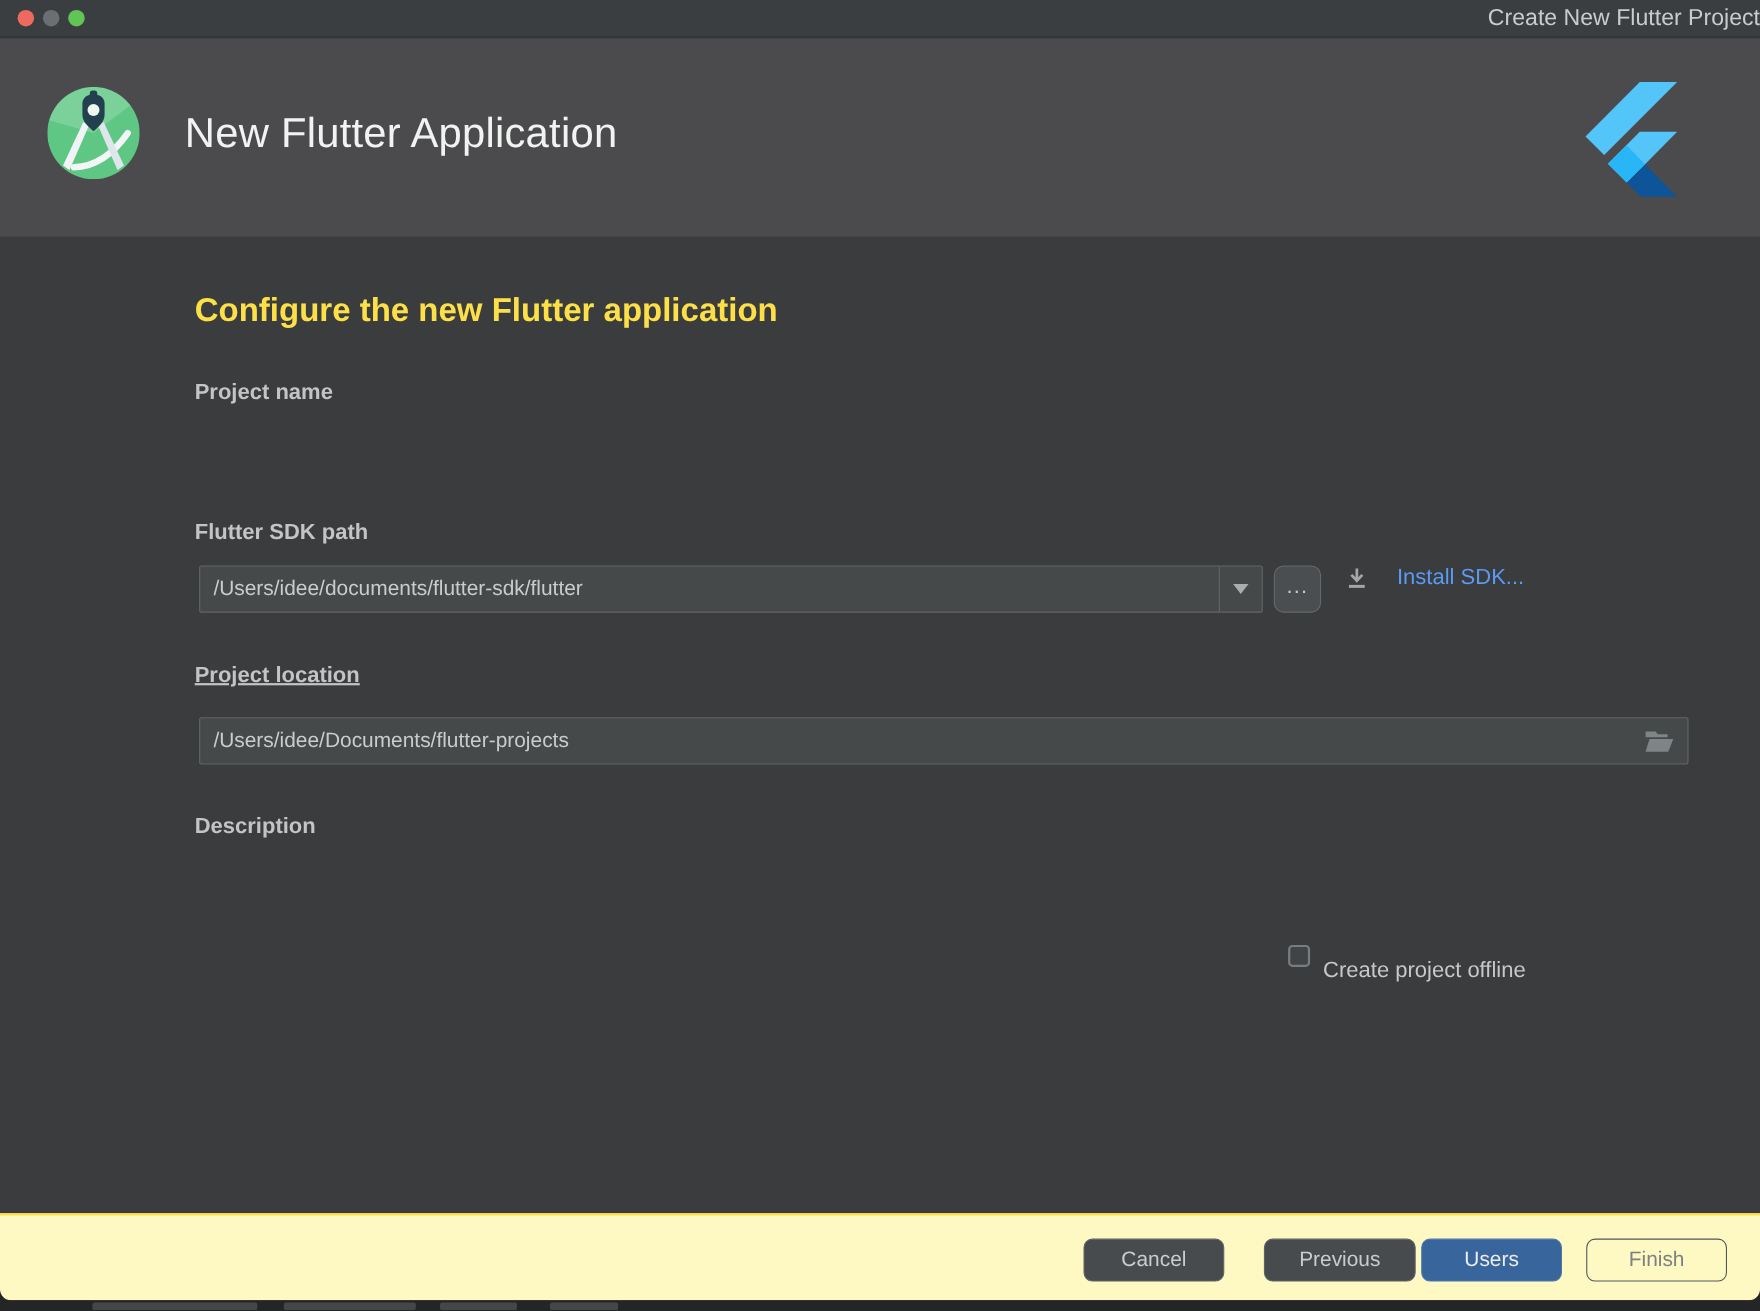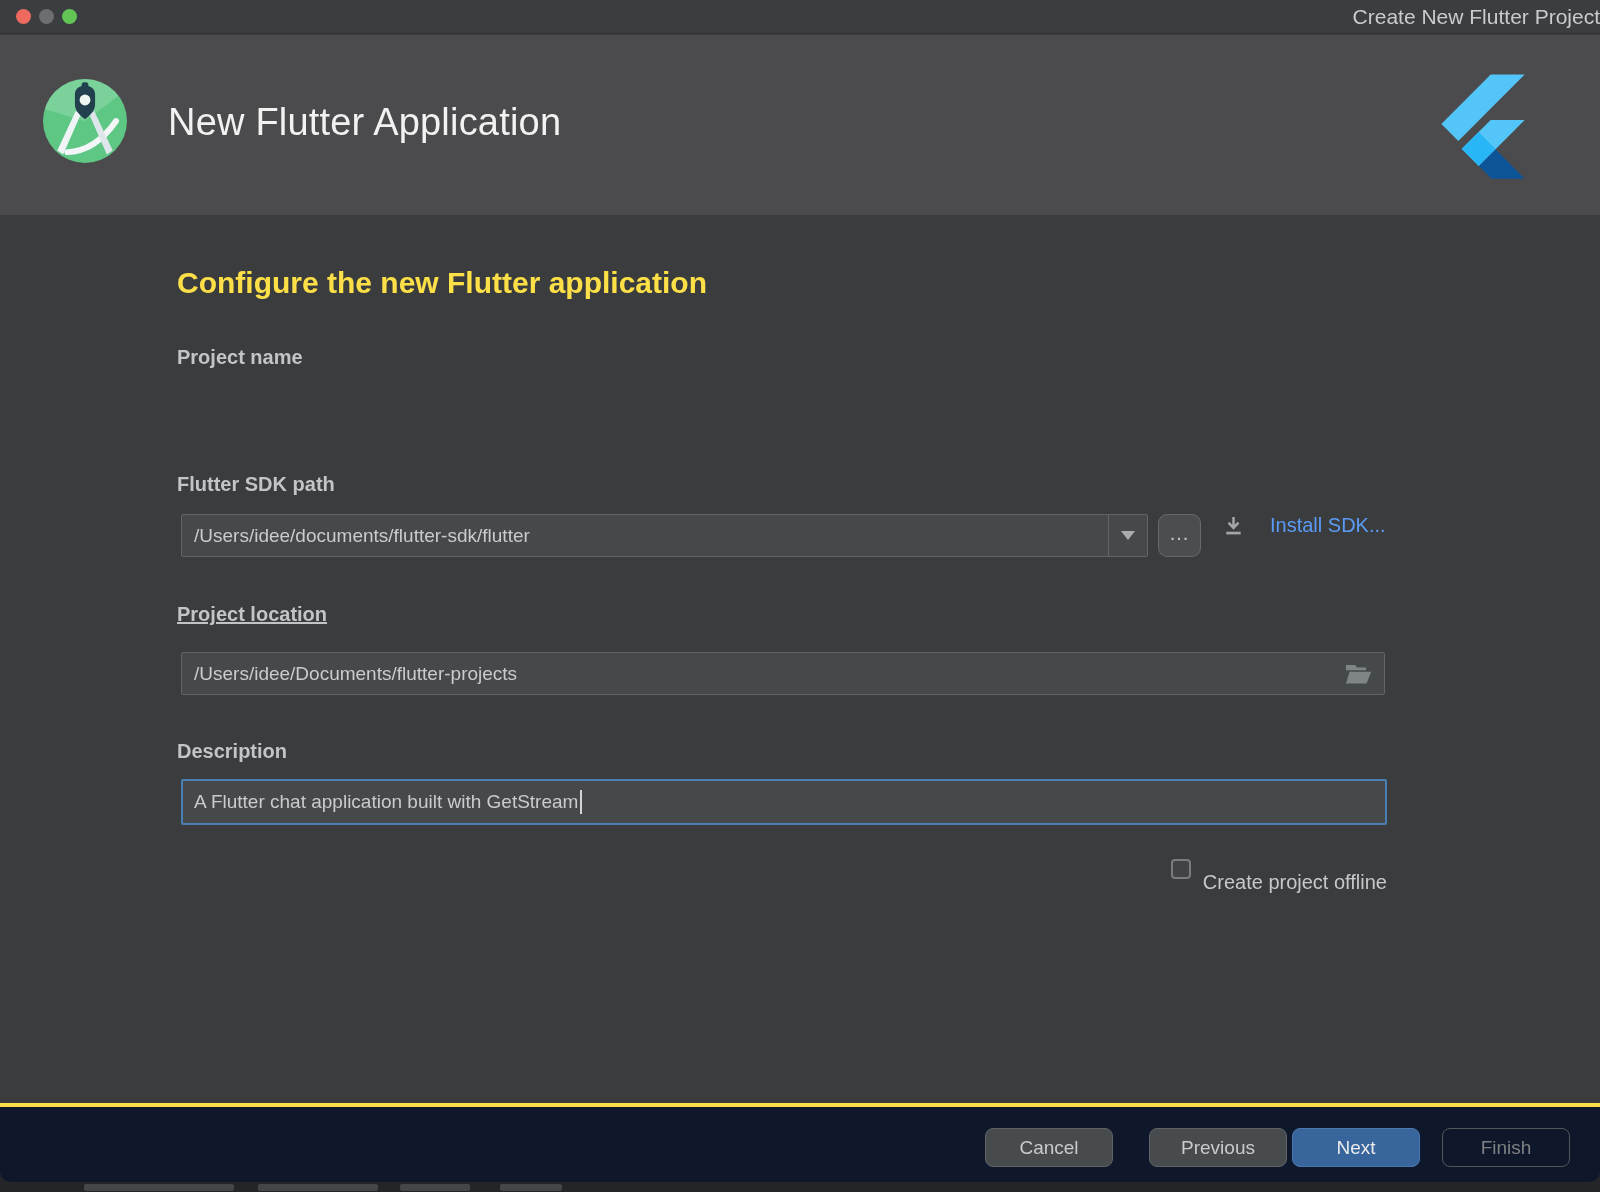--- a/index.html
+++ b/index.html
@@ -37,40 +37,40 @@
   .field { position:absolute; left:181px; background:#45494a; border:1px solid #646464; border-radius:2px; height:43px; }
   .field input { width:100%; height:100%; background:transparent; border:none; outline:none;
                  color:#c9cbcd; font-size:19px; font-family:"Liberation Sans", sans-serif; padding:0 12px; }
   .f-name { top:387px; width:1204px; }
   .f-sdk  { top:514px; width:967px; }
   .f-sdk input { width:calc(100% - 40px); }
   .combo-arrow { position:absolute; right:0; top:0; bottom:0; width:39px; border-left:1px solid #646464;
                  display:flex; align-items:center; justify-content:center; cursor:pointer; }
   .tri-down { width:0; height:0; border-left:7px solid transparent; border-right:7px solid transparent;
               border-top:9px solid #a9adaf; }
-  .f-loc  { top:652px; width:1204px; }
+  .f-loc  { top:652px; width:1354px; }
   .f-loc input { width:calc(100% - 44px); }
   .folder-btn { position:absolute; right:10px; top:0; bottom:0; width:32px; display:flex; align-items:center; justify-content:center; cursor:pointer; }
 
   .dots-btn { position:absolute; left:1158px; top:514px; width:43px; height:43px; background:#4a4e50;
               border:1px solid #656969; border-radius:9px; color:#c6c8ca; font-size:20px; line-height:36px;
               text-align:center; letter-spacing:1px; cursor:pointer; }
   .install-link { position:absolute; left:1222px; top:514px; height:43px; display:flex; align-items:flex-start; gap:25px; cursor:pointer; }
   .install-link .txt { color:#5b9bf5; font-size:20px; }
 
   .f-desc { top:779px; width:1206px; height:46px; border:2px solid #4a7fb5; display:flex; align-items:center; padding:0 11px; }
   .f-desc .val { color:#c9cbcd; font-size:19px; white-space:pre; }
   .caret { display:inline-block; width:2px; height:24px; background:#d2d4d6; margin-left:2px; vertical-align:middle; }
 
   .offline-row { position:absolute; top:843px; right:213px; display:flex; align-items:center; gap:12px; cursor:pointer; }
   .checkbox { width:20px; height:20px; border:2px solid #797d7f; border-radius:4px; background:#404446; }
   .offline-row .txt { color:#c6c8ca; font-size:20px;margin-top:28px; }
 
   
-  .footer { position:absolute; left:0; bottom:0; width:100%; height:79px; background:#0f172a; border-top:4px solid #fde047; }
+  .footer { position:absolute; left:0; bottom:0; width:100%; height:79px; background:#fef9c3; border-top:2px solid #fde047; }
   .btn { position:absolute; top:21px; height:39px; border-radius:8px; font-size:19px; font-family:"Liberation Sans", sans-serif;
          background:#474b4d; border:1px solid #5f6365; color:#c9cbcd; cursor:pointer; }
   .btn-cancel   { left:985px;  width:128px; }
   .btn-previous { left:1149px; width:138px; }
   .btn-next     { left:1292px; width:128px; background:#38659c; border-color:#4a77ad; color:#e9ebed; }
   .btn-finish   { left:1442px; width:128px; background:transparent; border-color:#54575a; color:#7d8183; cursor:default;text-align:center; }
 </style>
 </head>
 <body>
 
@@ -137,31 +137,27 @@
       <input value="/Users/idee/Documents/flutter-projects" style="">
       <div class="folder-btn">
         <svg width="27" height="21" viewBox="0 0 27 21">
           <path d="M1 2 H10 L12.2 4.6 H21 V7.2 H1 Z" fill="#7f8587"></path>
           <path d="M4.6 8.8 H26.2 L21.6 20.4 H0.9 Z" fill="#7f8587"></path>
         </svg>
       </div>
     </div>
 
     <div class="field-label lbl-desc">Description</div>
-    <div class="field f-desc">
-      <span class="val">A Flutter chat application built with GetStream</span>
-        <span class="caret"></span>
-    </div>
 
     <div class="offline-row">
       <span class="checkbox"></span>
       <span class="txt">Create project offline</span>
     </div>
 
     <div class="footer">
       <button class="btn btn-cancel">Cancel</button>
       <button class="btn btn-previous">Previous</button>
-      <button class="btn btn-next">Next</button>
+      <button class="btn btn-next">Users</button>
       <button class="btn btn-finish" disabled="">Finish</button>
     </div>
 
   </div>
 </div>
 
 </body></html>

